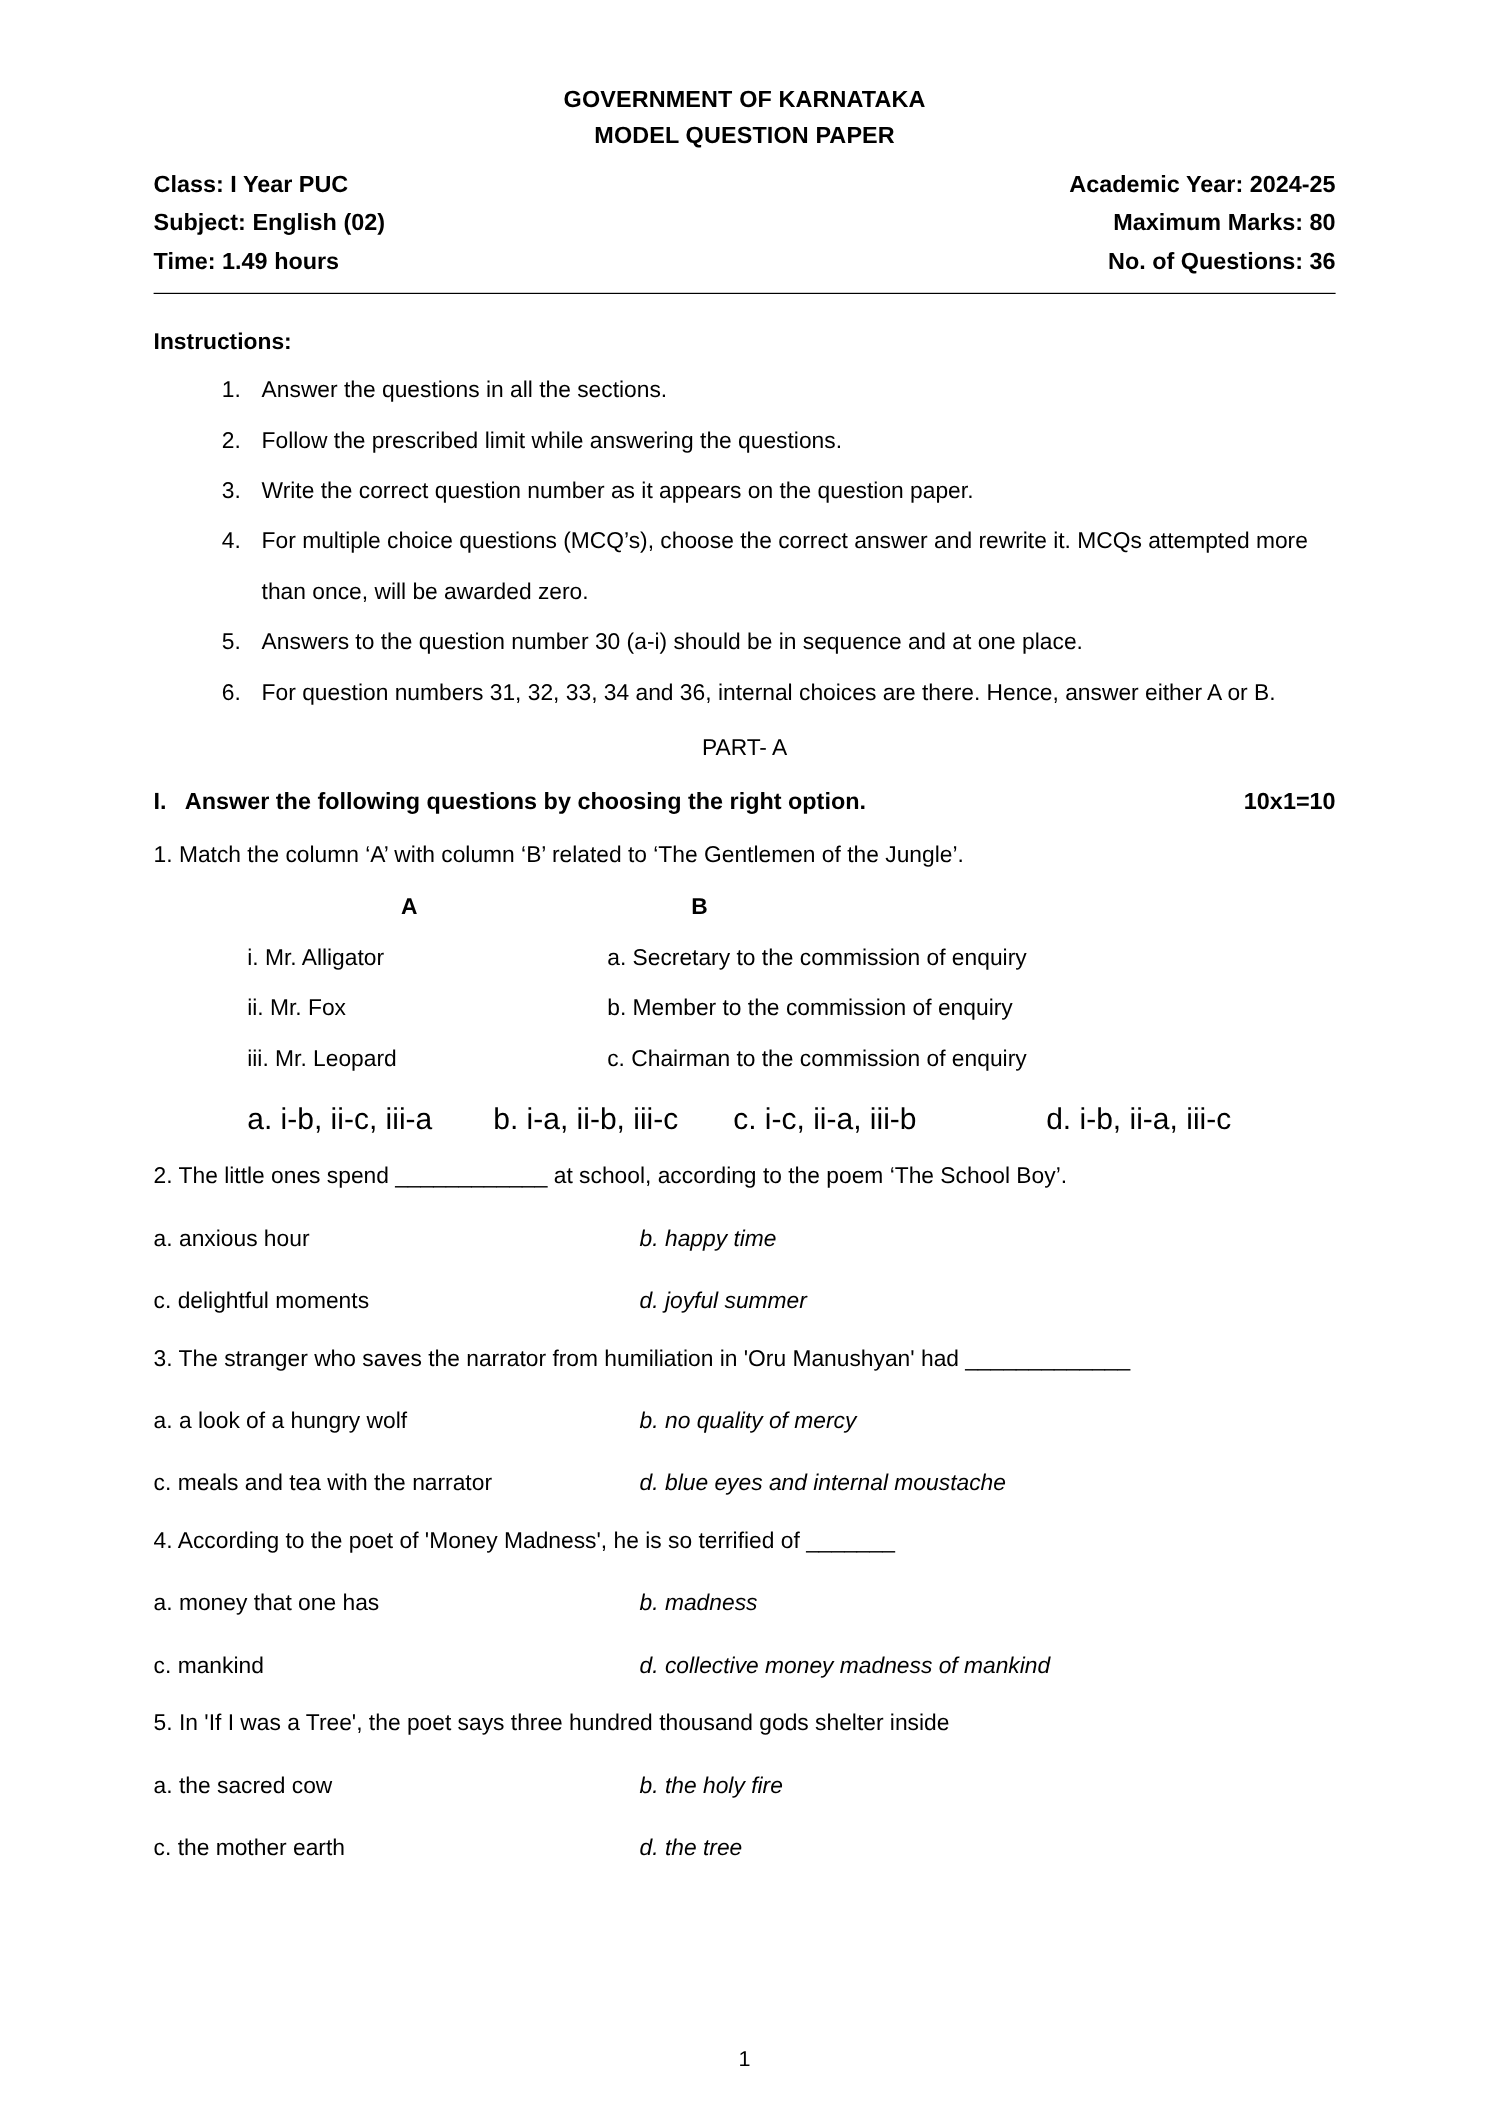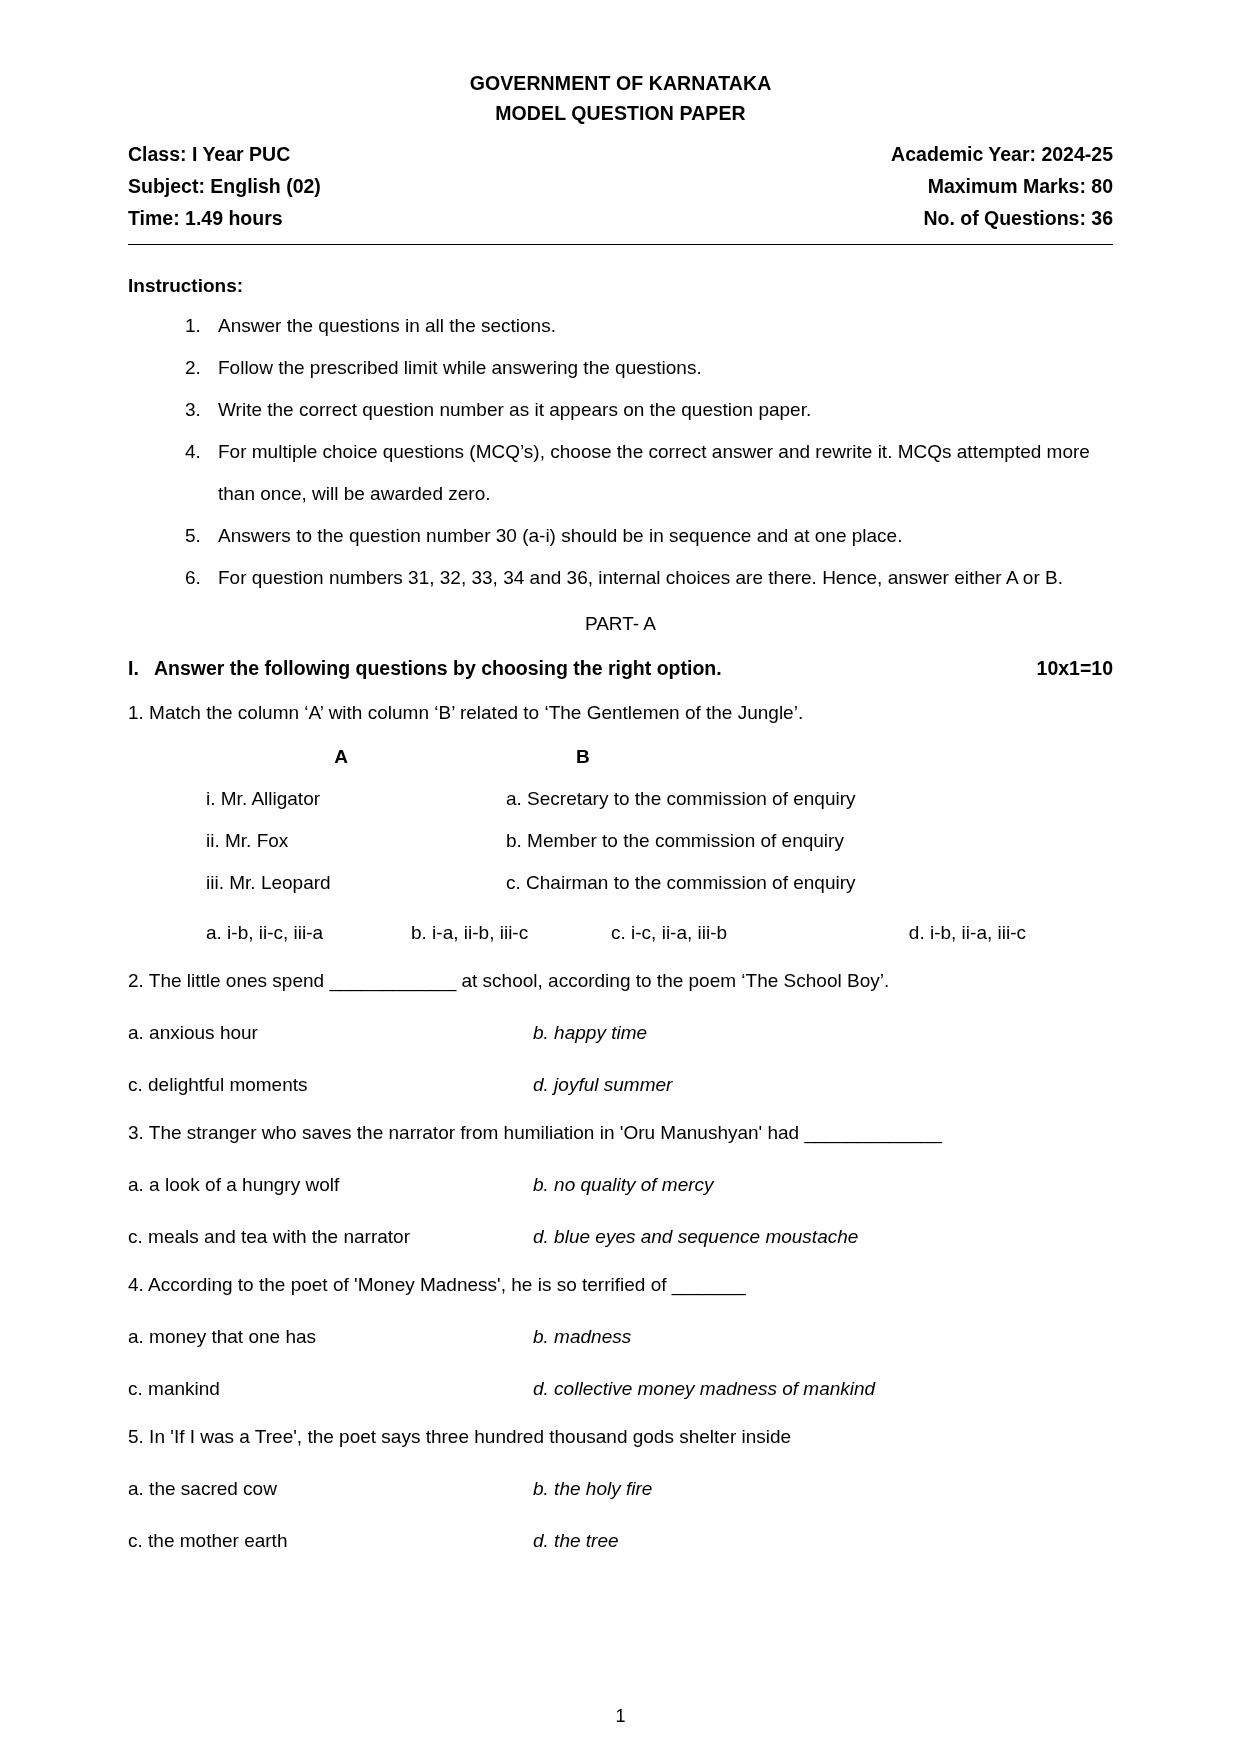--- a/index.html
+++ b/index.html
@@ -124,21 +124,21 @@
   .match-row {
     display: flex;
     font-size: 19px;
     line-height: 42px;
   }
   .match-row .mA { width: 330px; padding-left: 30px; box-sizing: border-box; }
   .match-row .mB { width: 500px; }
 
   .opt-row-4 {
     display: flex;
-    font-size: 19px;
+    font-size: 25px;
     line-height: 30px;
     margin-top: 14px;
     margin-left: 48px;
   }
   .opt-row-4 .o { }
   .opt-row-4 .o1 { width: 235px; padding-left: 30px; box-sizing: border-box;}
   .opt-row-4 .o2 { width: 200px; }
   .opt-row-4 .o3 { width: 215px; }
   .opt-row-4 .o4 { width: 200px; text-align: right; }
 
@@ -247,21 +247,21 @@
   </div>
 
   <div class="q">
     <div class="q-stem">3. The stranger who saves the narrator from humiliation in 'Oru Manushyan' had _____________</div>
     <div class="opt-pair">
       <div class="oa">a. a look of a hungry wolf</div>
       <div class="ob">b. no quality of mercy</div>
     </div>
     <div class="opt-pair">
       <div class="oa">c. meals and tea with the narrator</div>
-      <div class="ob">d. blue eyes and sequence moustache</div>
+      <div class="ob">d. blue eyes and internal moustache</div>
     </div>
   </div>
 
   <div class="q">
     <div class="q-stem">4. According to the poet of 'Money Madness', he is so terrified of _______</div>
     <div class="opt-pair">
       <div class="oa">a. money that one has</div>
       <div class="ob">b. madness</div>
     </div>
     <div class="opt-pair">

